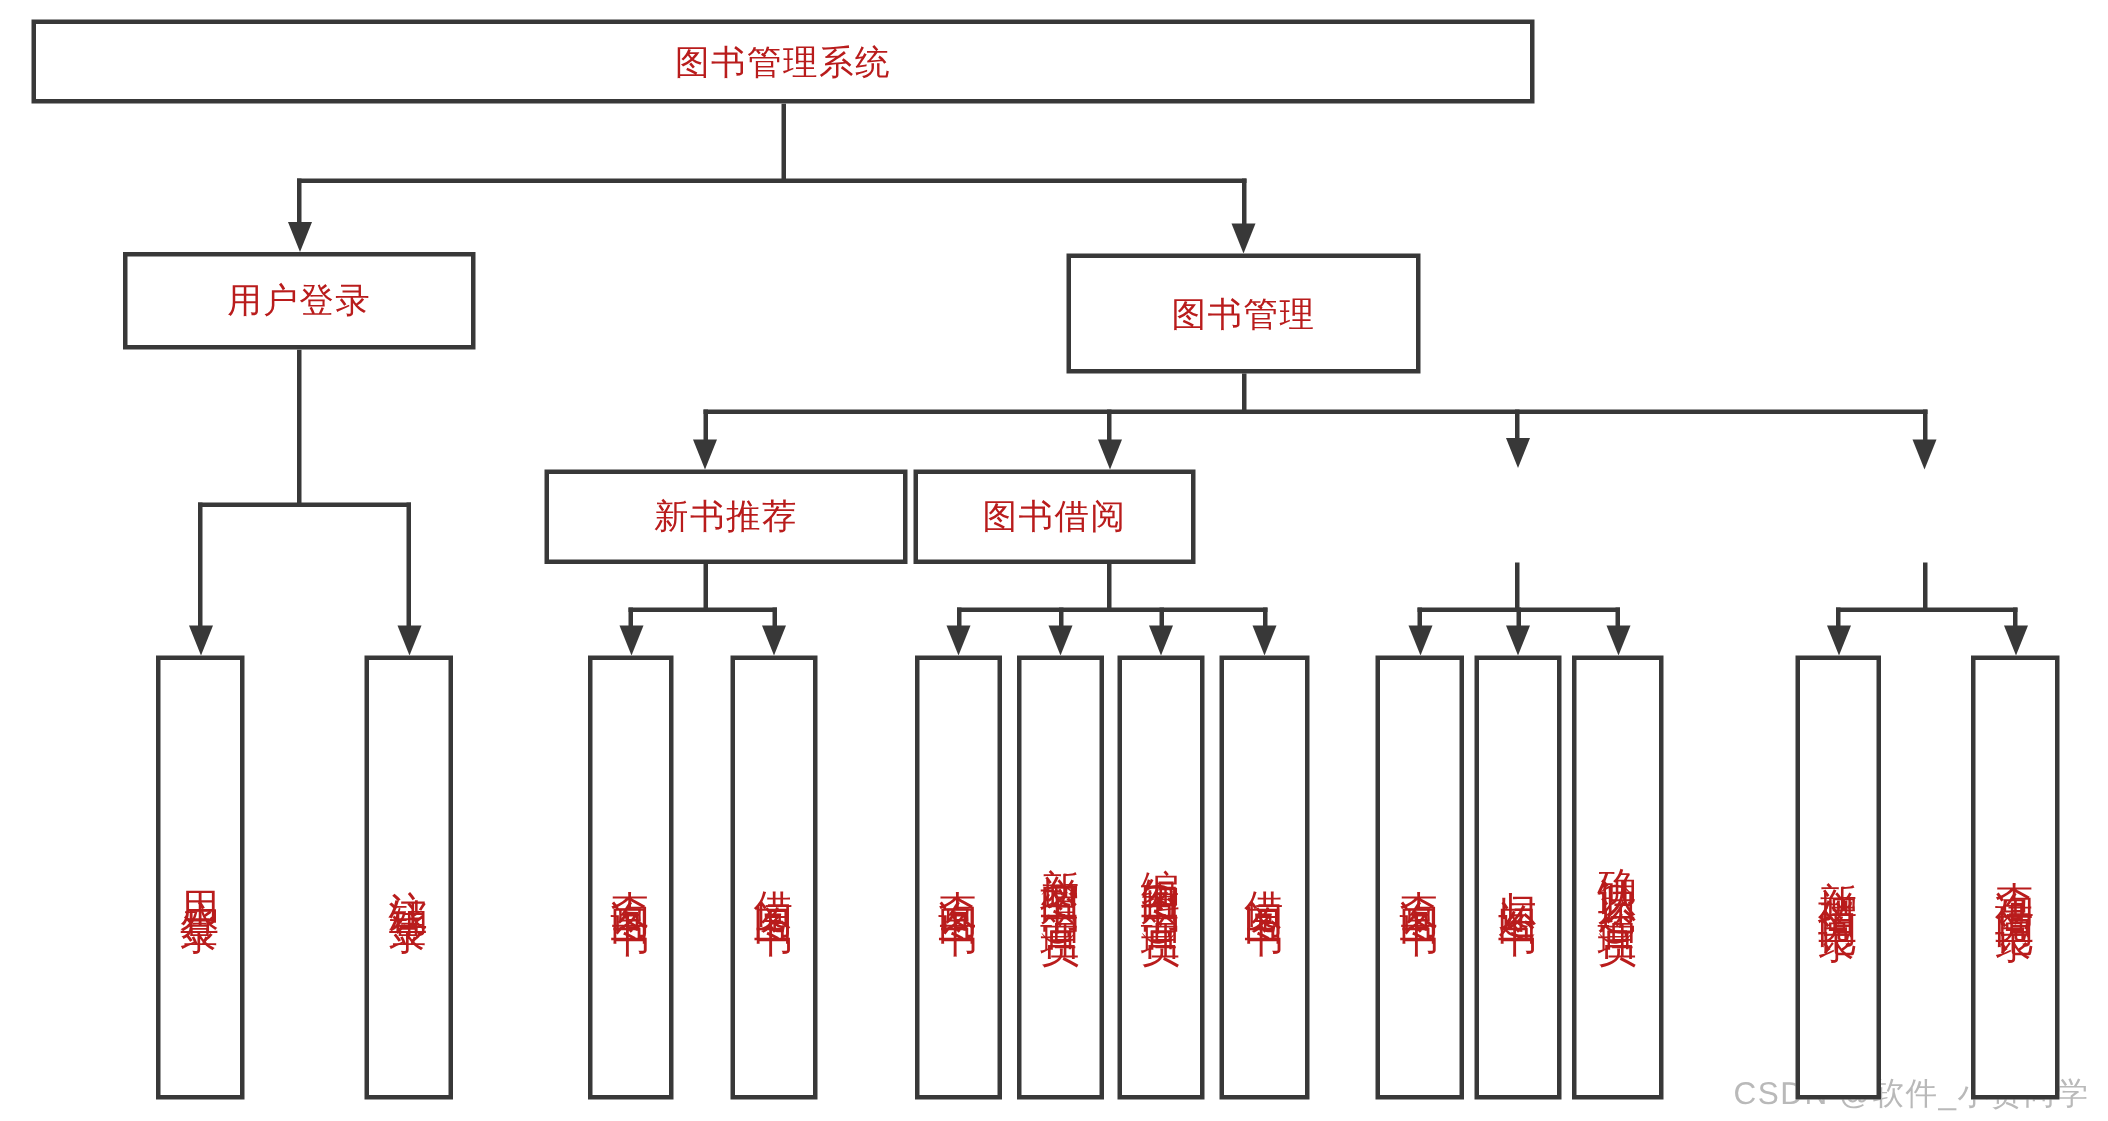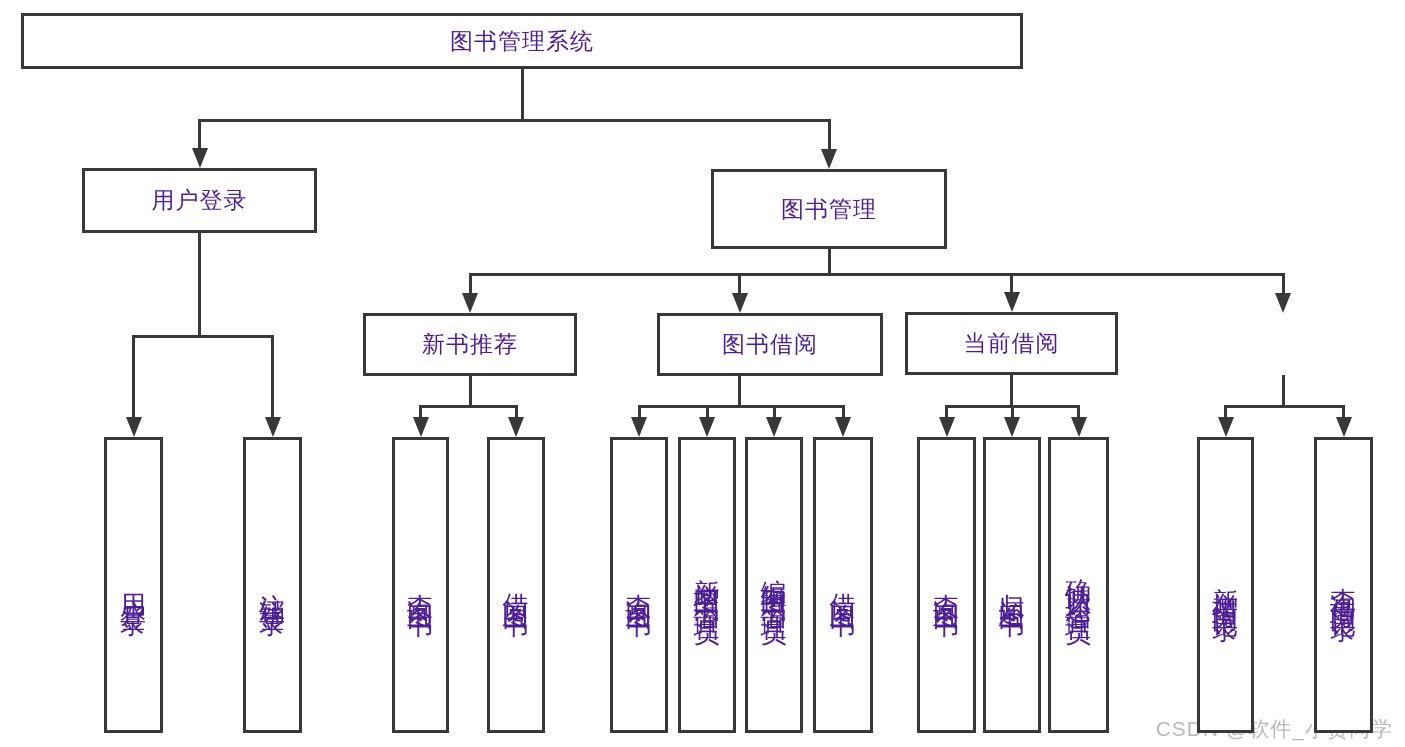--- a/index.html
+++ b/index.html
@@ -16,21 +16,21 @@
     overflow: hidden;
   }
   .node {
     position: absolute;
     box-sizing: border-box;
     border: 3px solid #383838;
     background: #ffffff;
     display: flex;
     align-items: center;
     justify-content: center;
-    color: #4c1d95;
+    color: #b91c1c;
   }
   .node.h .lbl {
     font-size: 23px;
     letter-spacing: 1px;
     white-space: nowrap;
   }
   .node.v .lbl {
     writing-mode: vertical-rl;
     text-orientation: mixed;
     font-size: 26px;
@@ -119,28 +119,25 @@
     <div class="arrow" style="left: 1335.5px; top: 417px;"></div>
     <div class="node h" style="left: 21px; top: 13px; width: 1002px; height: 56px;">
       <span class="lbl">图书管理系统</span>
     </div>
     <div class="node h" style="left: 82px; top: 168px; width: 235px; height: 65px;">
       <span class="lbl">用户登录</span>
     </div>
     <div class="node h" style="left: 711px; top: 169px; width: 236px; height: 80px;">
       <span class="lbl">图书管理</span>
     </div>
-    <div class="node h" style="left: 363px; top: 313px; width: 214px; height: 63px;">
+    <div class="node h" style="left: 363px; top: 313px; width: 242px; height: 63px;">
       <span class="lbl">新书推荐</span>
     </div>
-    <div class="node h" style="left: 657px; top: 313px; width: 226px; height: 63px;">
+    <div class="node h" style="left: 609px; top: 313px; width: 188px; height: 63px;">
       <span class="lbl">图书借阅</span>
-    </div>
-    <div class="node h" style="left: 905px; top: 312px; width: 213px; height: 63px;">
-      <span class="lbl">当前借阅</span>
     </div>
     <div class="node v" style="left: 104px; top: 437px; width: 59px; height: 296px;">
       <span class="lbl">用户登录</span>
     </div>
     <div class="node v" style="left: 243px; top: 437px; width: 59px; height: 296px;">
       <span class="lbl">注销登录</span>
     </div>
     <div class="node v" style="left: 392px; top: 437px; width: 57px; height: 296px;">
       <span class="lbl">查询图书</span>
     </div>

